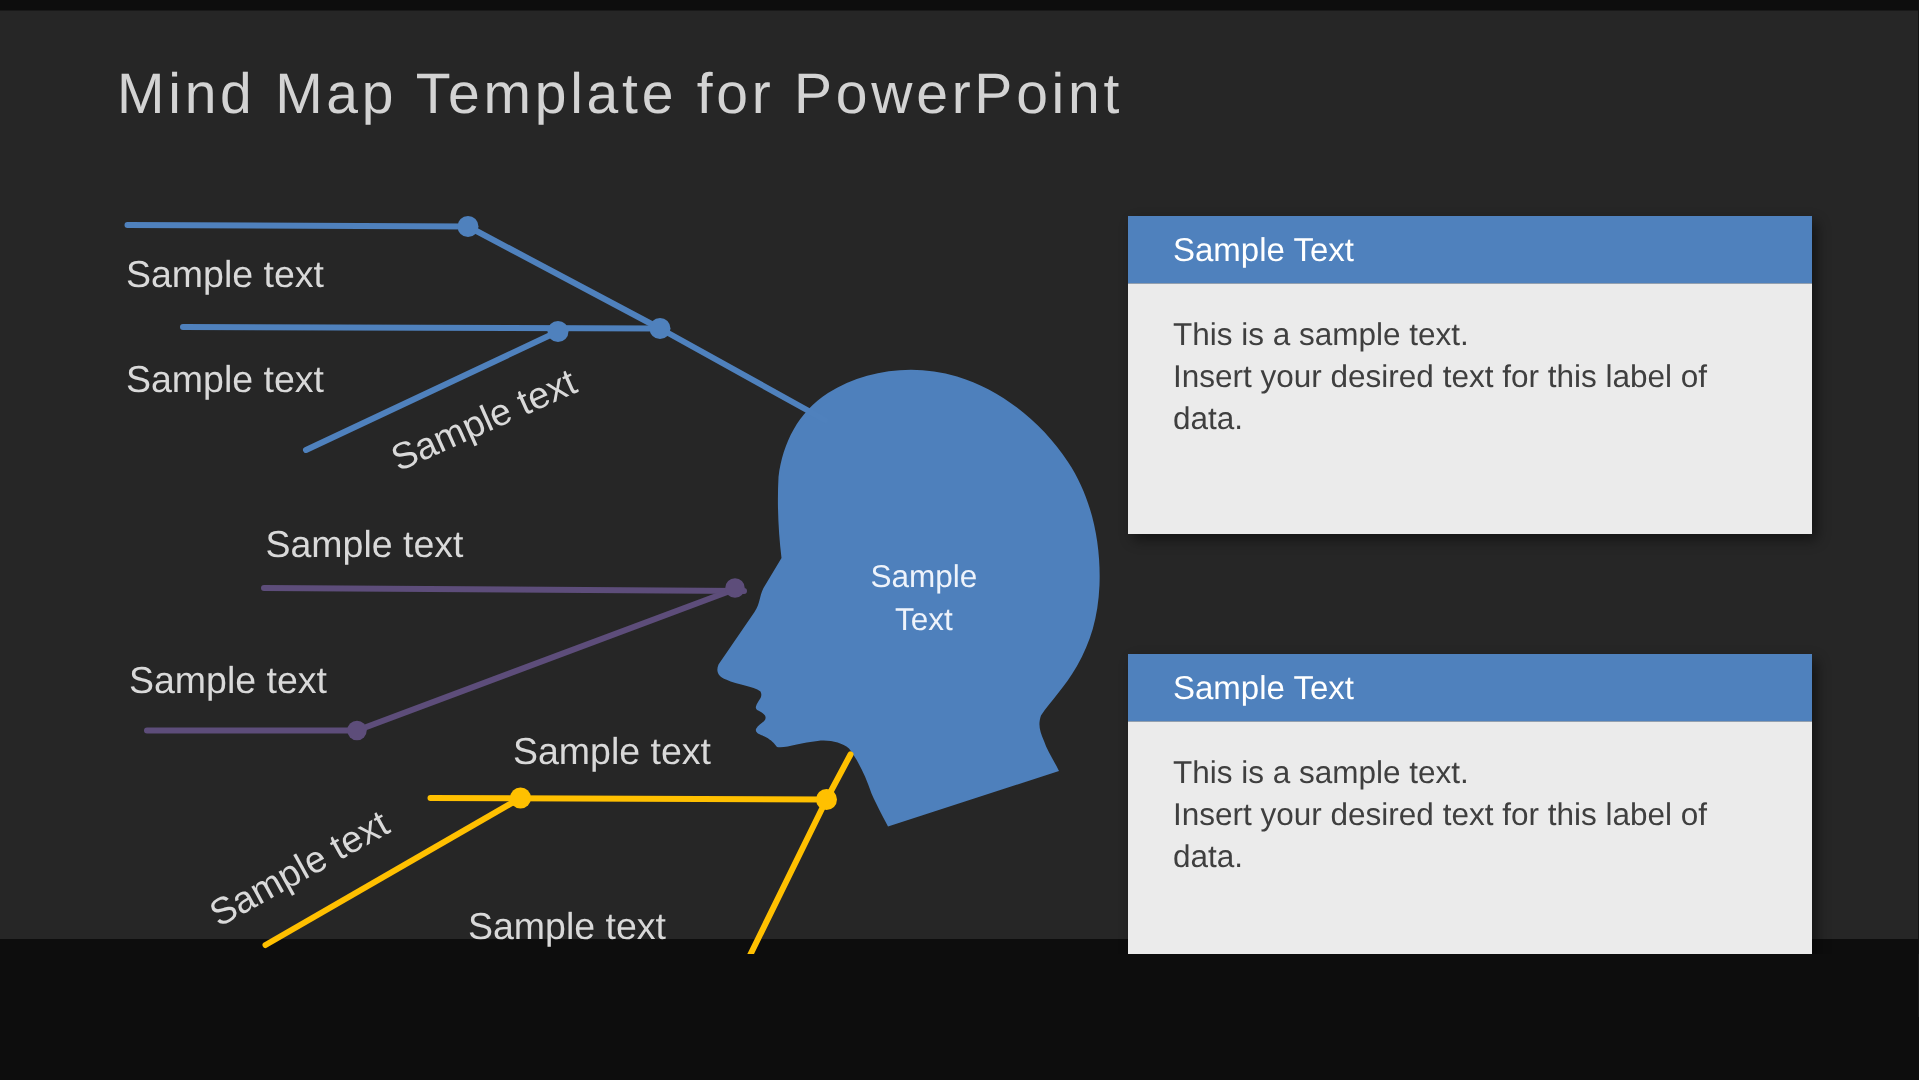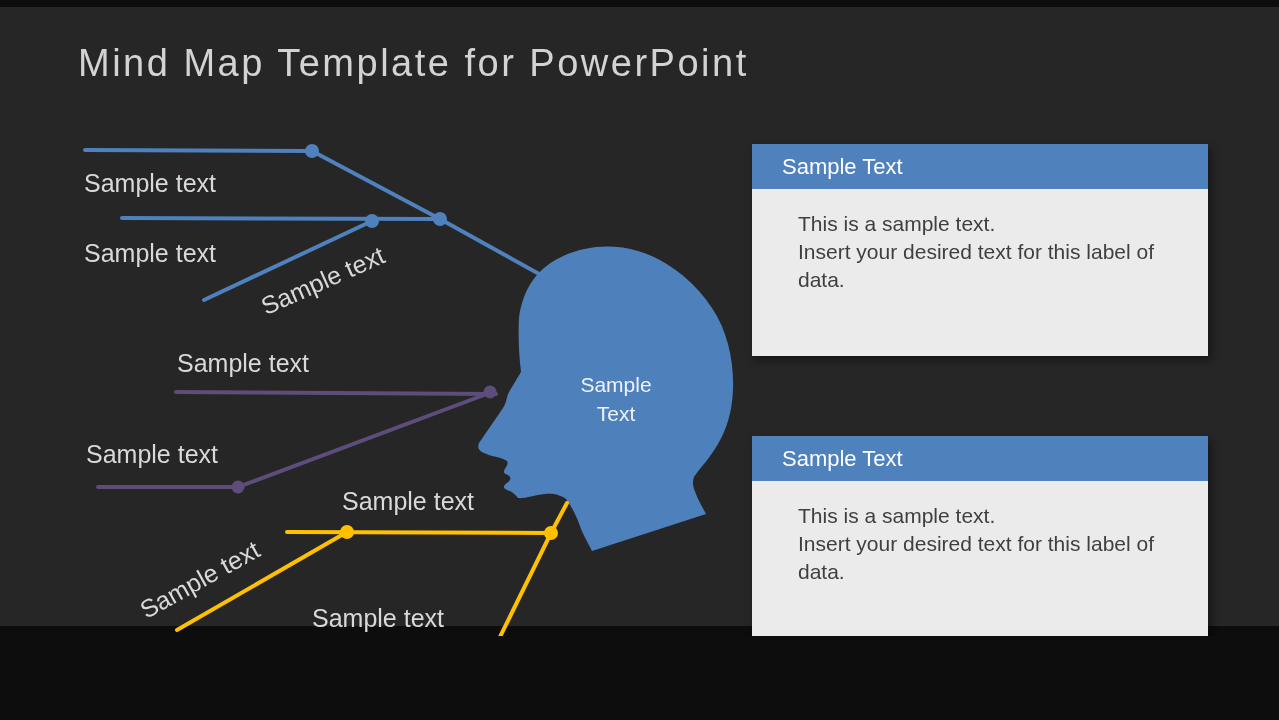--- a/index.html
+++ b/index.html
@@ -34,21 +34,21 @@
     box-shadow:3px 4px 8px rgba(0,0,0,0.45);
   }
   .card-1{top:144px;}
   .card-2{top:436px;}
   .card-header{
     background:#4f81bd;height:45px;display:flex;align-items:center;
     padding-left:30px;color:#ffffff;font-size:22px;
   }
   .card-body{
     background:#ebebeb;color:#3f3f3f;font-size:21px;line-height:28px;
-    padding:21px 30px 0 46px;
+    padding:21px 30px 0 30px;
   }
   .card-1 .card-body{height:167px;}
   .card-2 .card-body{height:162px;}
   .card-body p{margin:0;max-width:390px;}
 </style>
 </head>
 <body>
 
 <div class="stage">
   <div class="slide-bg"></div>

